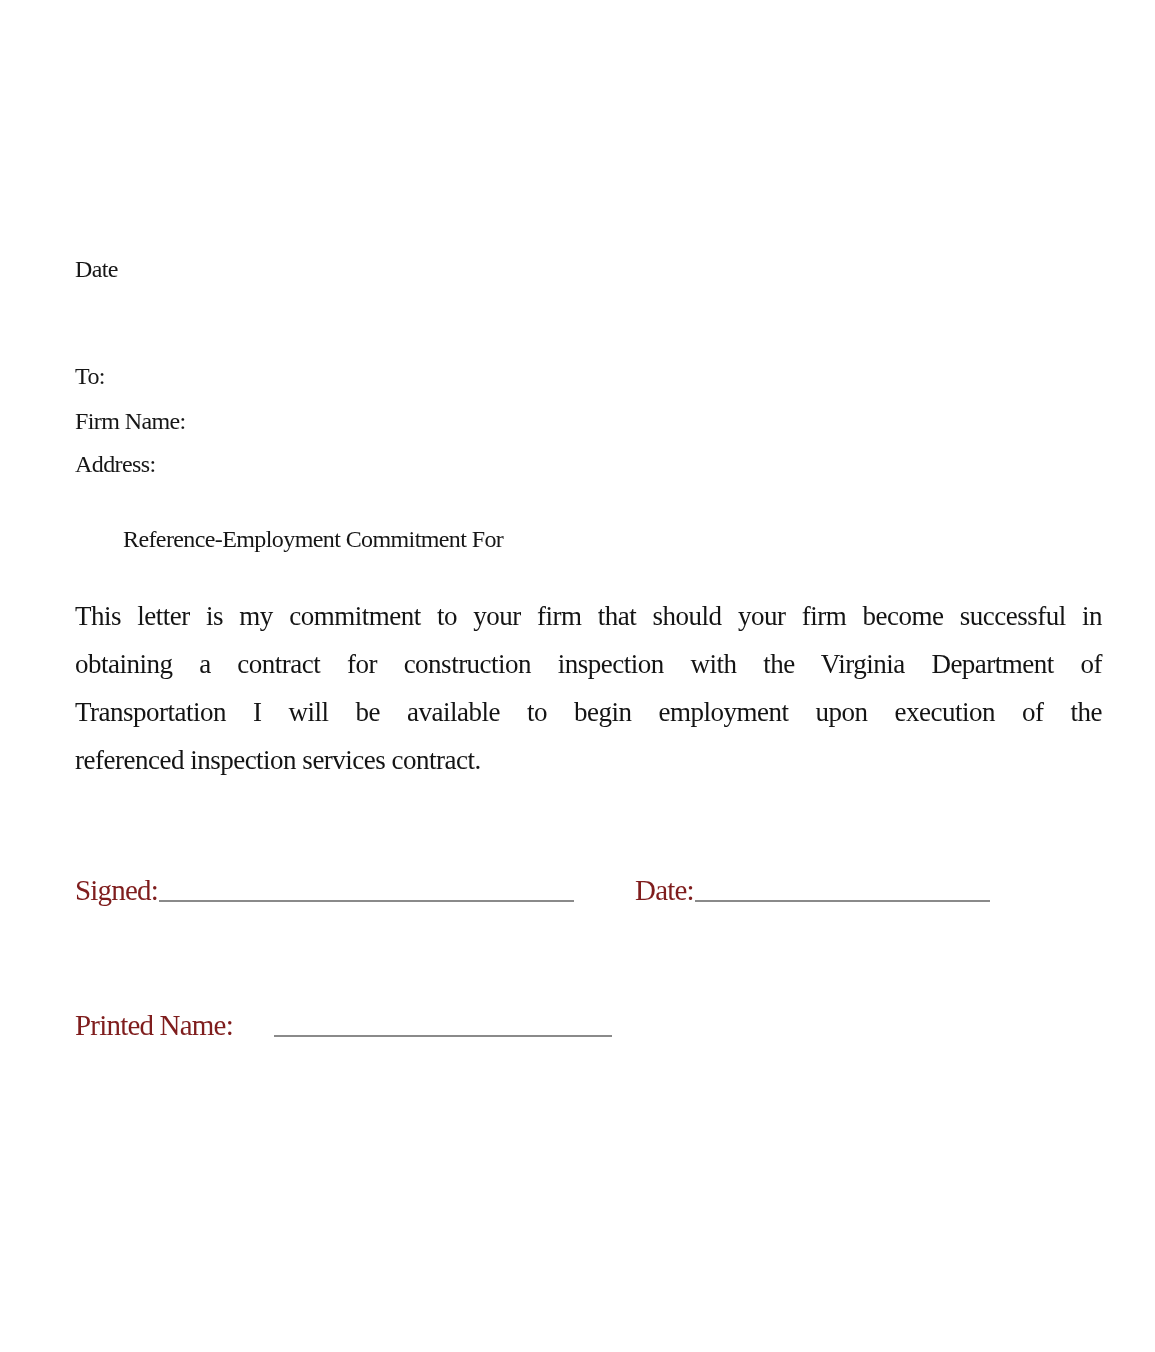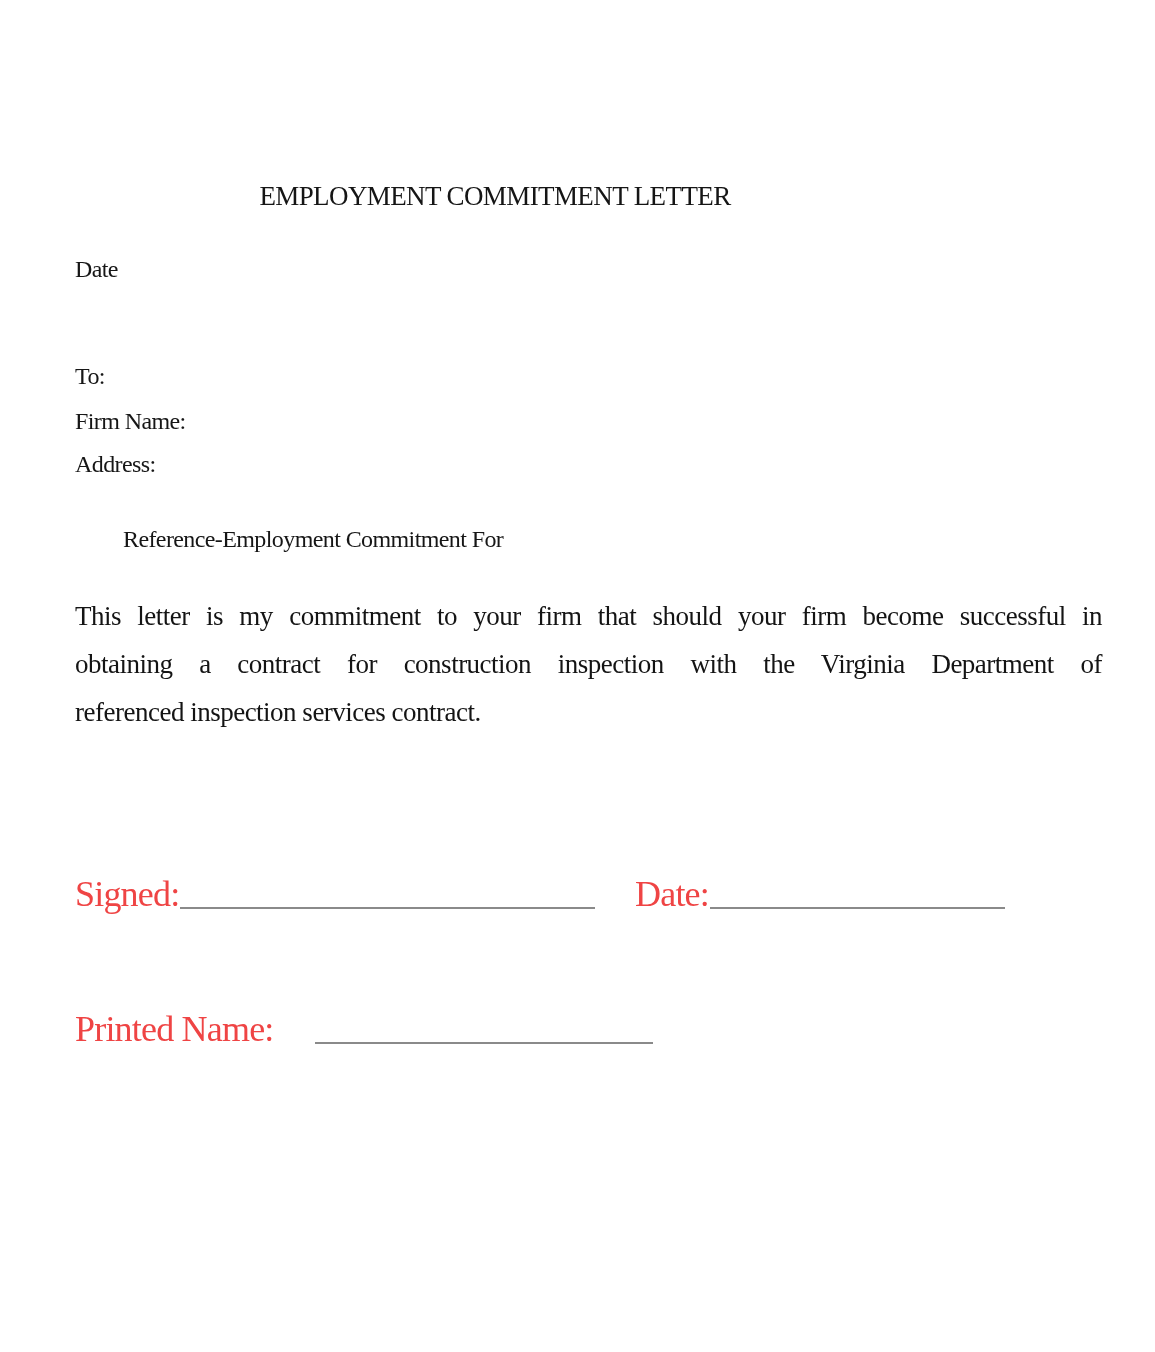--- a/index.html
+++ b/index.html
@@ -68,56 +68,56 @@
     .para-line.last {
       text-align-last: left;
     }
 
     .sig-row {
       position: absolute;
       display: flex;
       align-items: flex-end;
     }
     .sig-label {
-      font-size: 36px;
+      font-size: 29px;
       letter-spacing: -0.8px;
-      color: #ef4444;
+      color: #7f1d1d;
       line-height: 1;
     }
     .sig-line {
       height: 0;
       border-bottom: 2px solid #8a8a8a;
       margin-bottom: 3px;
       margin-left: 1px;
     }
     .signed-row { left: 75px; top: 876px; }
     .signed-line { width: 415px; }
     .date-row { left: 635px; top: 876px; }
     .date-line { width: 295px; }
     .printed-row { left: 75px; top: 1011px; gap: 40px; }
     .printed-line { width: 338px; }
   </style>
 </head>
 <body>
 
 <div class="page">
 
-  <div class="abs title">EMPLOYMENT COMMITMENT LETTER</div>
 
   <div class="abs label date-top">Date</div>
 
   <div class="abs label to">To:</div>
   <div class="abs label firm">Firm Name:</div>
   <div class="abs label address">Address:</div>
 
   <div class="abs label reference">Reference-Employment Commitment For</div>
 
   <div class="body-para">
     <span class="para-line">This letter is my commitment to your firm that should your firm become successful in</span>
     <span class="para-line">obtaining a contract for construction inspection with the Virginia Department of</span>
+    <span class="para-line">Transportation I will be available to begin employment upon execution of the</span>
     <span class="para-line last">referenced inspection services contract.</span>
   </div>
 
   <div class="sig-row signed-row">
     <span class="sig-label">Signed:</span>
     <span class="sig-line signed-line"></span>
   </div>
 
   <div class="sig-row date-row">
     <span class="sig-label">Date:</span>

